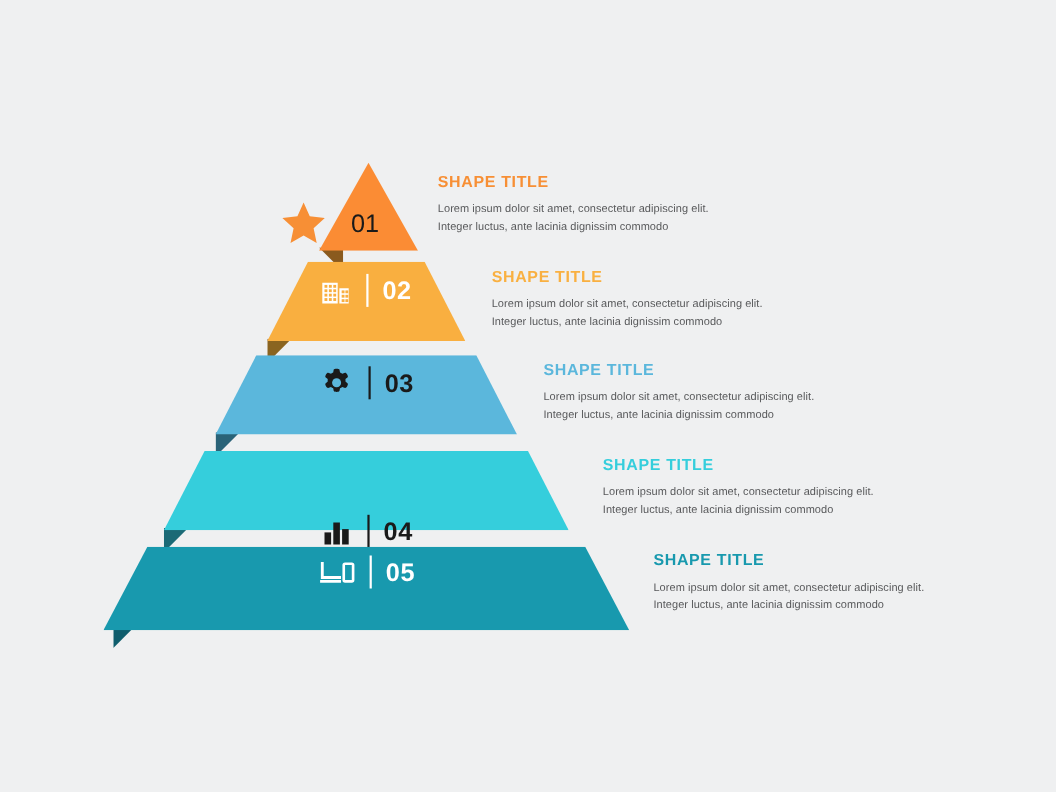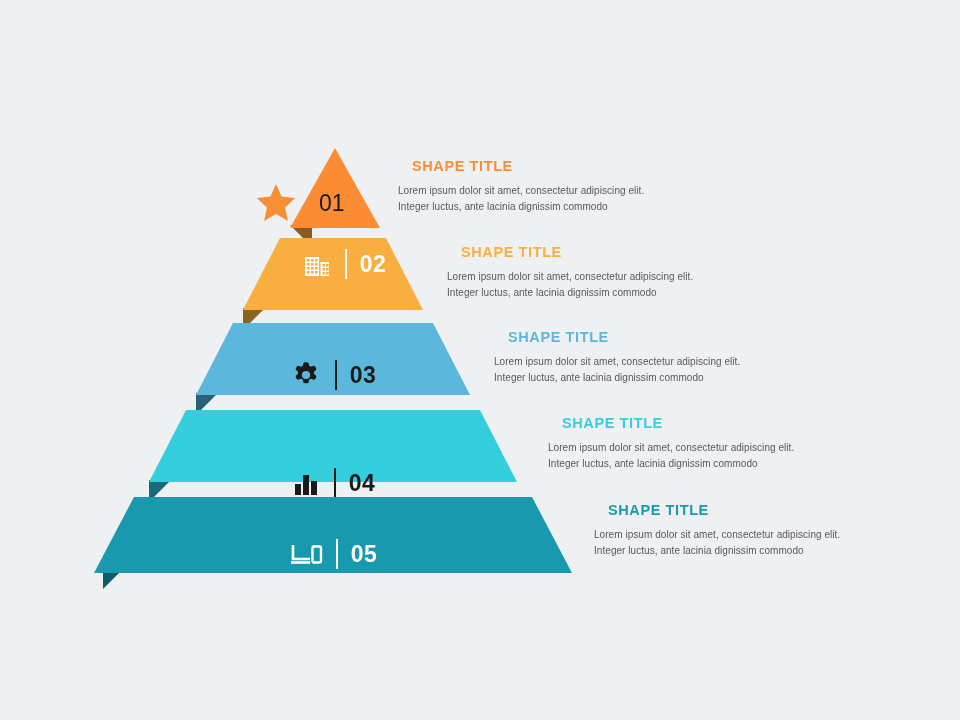--- a/index.html
+++ b/index.html
@@ -75,21 +75,21 @@
 
   
   .textblock {
     position: absolute;
     width: 420px;
   }
   .tb-title {
     font-size: 14.5px;
     font-weight: bold;
     letter-spacing: 0.6px;
-    margin: 0 0 9px 14px;
+    margin: 0 0 9px 0;
     line-height: 1;
   }
   .tb-line {
     font-size: 10px;
     color: #58595b;
     line-height: 1.62;
     letter-spacing: 0.05px;
     white-space: nowrap;
   }
 </style>
@@ -123,21 +123,21 @@
     <div class="shape" style="left:243px;top:308px;">
       <svg width="22" height="22" viewBox="0 0 22 22">
         <polygon points="0,22 0,0 22,0" fill="#8a6420"></polygon>
       </svg>
     </div>
     <div class="shape" style="left:243px;top:238px;">
       <svg width="180" height="72" viewBox="0 0 180 72">
         <polygon points="37,0 143,0 180,72 0,72" fill="#f9af40"></polygon>
       </svg>
     </div>
-    <div class="band-content" style="left:254px;top:238px;width:180px;height:52px;">
+    <div class="band-content" style="left:242px;top:238px;width:180px;height:52px;">
       <span class="band-icon">
         <svg width="30" height="30" viewBox="0 0 30 30" fill="#ffffff">
           <path d="M3 8 L17 8 L17 27 L3 27 Z M18.5 13 L27 13 L27 27 L18.5 27 Z" fill="#ffffff"></path>
           <rect x="5" y="10" width="2.6" height="2.6" fill="#f9af40"></rect>
           <rect x="9" y="10" width="2.6" height="2.6" fill="#f9af40"></rect>
           <rect x="13" y="10" width="2.6" height="2.6" fill="#f9af40"></rect>
           <rect x="5" y="14" width="2.6" height="2.6" fill="#f9af40"></rect>
           <rect x="9" y="14" width="2.6" height="2.6" fill="#f9af40"></rect>
           <rect x="13" y="14" width="2.6" height="2.6" fill="#f9af40"></rect>
           <rect x="5" y="18" width="2.6" height="2.6" fill="#f9af40"></rect>
@@ -163,21 +163,21 @@
     <div class="shape" style="left:196px;top:393px;">
       <svg width="22" height="22" viewBox="0 0 22 22">
         <polygon points="0,22 0,0 22,0" fill="#2a6378"></polygon>
       </svg>
     </div>
     <div class="shape" style="left:196px;top:323px;">
       <svg width="274" height="72" viewBox="0 0 274 72">
         <polygon points="37,0 237,0 274,72 0,72" fill="#5bb7dc"></polygon>
       </svg>
     </div>
-    <div class="band-content" style="left:196px;top:339px;width:274px;height:72px;">
+    <div class="band-content" style="left:196px;top:312px;width:274px;height:72px;">
       <span class="band-icon">
         <svg width="32" height="32" viewBox="0 0 32 32" fill="#1a1a1a">
           <path d="M16 3.2 c1.3 0 2.4 0.3 2.6 0.8 l0.5 2.7 c0.7 0.25 1.4 0.6 2 1.05 l2.6-0.9 c0.5-0.15 1.3 0.45 1.95 1.55 c0.65 1.1 0.8 2.1 0.45 2.45 l-2.05 1.8 c0.1 0.75 0.1 1.5 0 2.25 l2.05 1.8 c0.35 0.35 0.2 1.35-0.45 2.45 c-0.65 1.1-1.45 1.7-1.95 1.55 l-2.6-0.9 c-0.6 0.45-1.3 0.8-2 1.05 l-0.5 2.7 c-0.2 0.5-1.3 0.8-2.6 0.8 c-1.3 0-2.4-0.3-2.6-0.8 l-0.5-2.7 c-0.7-0.25-1.4-0.6-2-1.05 l-2.6 0.9 c-0.5 0.15-1.3-0.45-1.95-1.55 c-0.65-1.1-0.8-2.1-0.45-2.45 l2.05-1.8 c-0.1-0.75-0.1-1.5 0-2.25 l-2.05-1.8 c-0.35-0.35-0.2-1.35 0.45-2.45 c0.65-1.1 1.45-1.7 1.95-1.55 l2.6 0.9 c0.6-0.45 1.3-0.8 2-1.05 l0.5-2.7 c0.2-0.5 1.3-0.8 2.6-0.8 z"></path>
           <circle cx="16" cy="16" r="4.1" fill="#5bb7dc"></circle>
         </svg>
       </span>
       <span class="band-sep" style="background:#1a1a1a;"></span>
       <span class="band-num" style="color:#1a1a1a;">03</span>
     </div>
   </div>
@@ -210,21 +210,21 @@
     <div class="shape" style="left:103px;top:567px;">
       <svg width="22" height="22" viewBox="0 0 22 22">
         <polygon points="0,22 0,0 22,0" fill="#0f5d6c"></polygon>
       </svg>
     </div>
     <div class="shape" style="left:94px;top:497px;">
       <svg width="478" height="76" viewBox="0 0 478 76">
         <polygon points="40,0 438,0 478,76 0,76" fill="#1899ae"></polygon>
       </svg>
     </div>
-    <div class="band-content" style="left:94px;top:516px;width:478px;height:76px;text-align:right;">
+    <div class="band-content" style="left:94px;top:482px;width:478px;height:76px;text-align:right;">
       <span class="band-icon">
         <svg width="34" height="30" viewBox="0 0 34 30" fill="none">
           <path d="M4 6 L4 20 L21 20" stroke="#ffffff" stroke-width="2.6" fill="none"></path>
           <path d="M2 23.5 L21 23.5" stroke="#ffffff" stroke-width="2.6"></path>
           <rect x="23.5" y="7.5" width="8.5" height="16" rx="1.2" stroke="#ffffff" stroke-width="2.4" fill="none"></rect>
         </svg>
       </span>
       <span class="band-sep" style="background:#ffffff;"></span>
       <span class="band-num" style="color:#ffffff;">05</span>
     </div>

